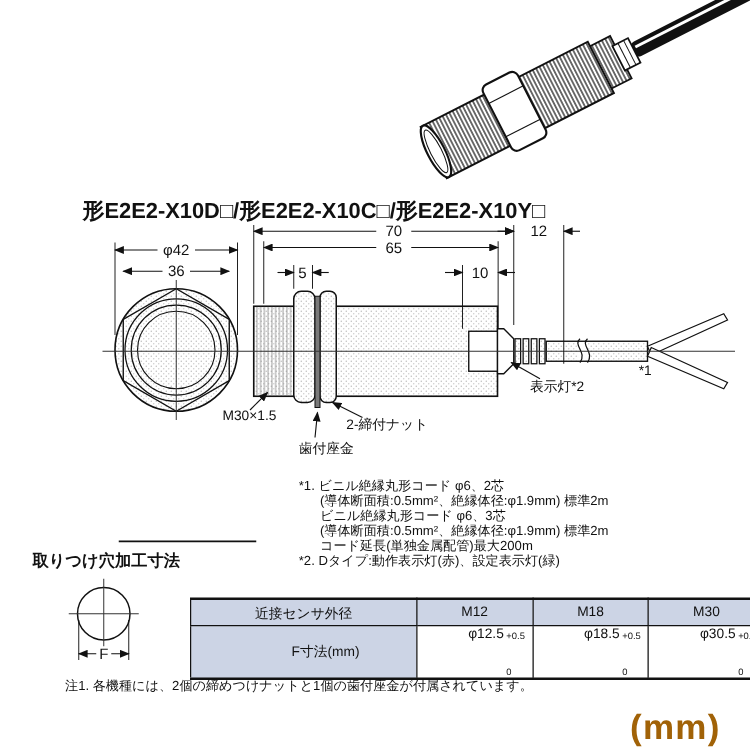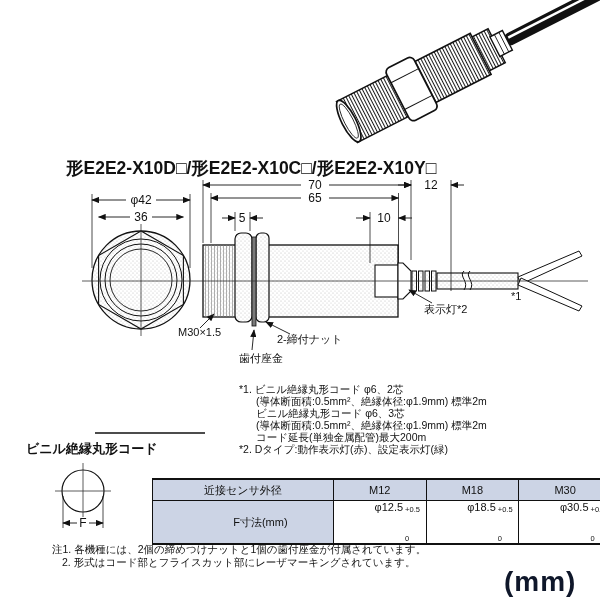--- a/index.html
+++ b/index.html
@@ -15,21 +15,21 @@
            font-size:11px;border-top:2px solid #111;border-bottom:2px solid #111;}
   .f-table td,.f-table th{border:1px solid #111;text-align:center;padding:0;font-weight:normal;}
   .f-table tr.hdr td{height:20px;background:#ccd4e5;}
   .f-table tr.data td{height:26px;background:#fff;padding-left:35px;}
   .f-table tr.data td.rowlabel{background:#ccd4e5;}
   .tol{display:inline-flex;flex-direction:column;font-size:7.5px;line-height:1.15;vertical-align:-1px;
        margin-left:2px;text-align:left;gap:20px;}
   .tol i{font-style:normal;}
   .footnotes{position:absolute;left:52px;top:543px;font-size:10.5px;line-height:12.5px;white-space:nowrap;}
   .footnotes .ind2{padding-left:10px;}
-  .unit{position:absolute;left:504px;top:566px;font-size:28px;font-weight:bold;color:#0f172a;letter-spacing:1px;}
+  .unit{position:absolute;left:504px;top:566px;font-size:28px;font-weight:bold;color:#a16207;letter-spacing:1px;}
   text{font-family:"Liberation Sans","DejaVu Sans",sans-serif;fill:#111;}
   .dimtxt{font-size:12px;}
   .lbltxt{font-size:11px;}
 </style>
 </head>
 <body>
 
 <div class="page">
 
   <svg width="600" height="600" viewBox="0 0 600 600">
@@ -175,21 +175,21 @@
 
   <div class="notes">
     <div class="nline">*1. ビニル絶縁丸形コード φ6、2芯</div>
     <div class="nline ind">(導体断面積:0.5mm²、絶縁体径:φ1.9mm) 標準2m</div>
     <div class="nline ind">ビニル絶縁丸形コード φ6、3芯</div>
     <div class="nline ind">(導体断面積:0.5mm²、絶縁体径:φ1.9mm) 標準2m</div>
     <div class="nline ind">コード延長(単独金属配管)最大200m</div>
     <div class="nline">*2. Dタイプ:動作表示灯(赤)、設定表示灯(緑)</div>
   </div>
 
-  <h2 class="mount-heading">ビニル絶縁丸形コード</h2>
+  <h2 class="mount-heading">取りつけ穴加工寸法</h2>
 
   <table class="f-table">
     <colgroup>
         <col style="width:39.4%">
         <col style="width:20.2%">
         <col style="width:20.2%">
         <col style="width:20.2%">
       </colgroup>
     <tbody>
         <tr class="hdr">
@@ -217,17 +217,16 @@
               <i>+0.5</i>
               <i>0</i>
             </span>
       </td>
     </tr>
   </tbody>
     </table>
 
   <div class="footnotes">
     <div>注1. 各機種には、2個の締めつけナットと1個の歯付座金が付属されています。</div>
-    <div class="ind2">2. 形式はコード部とフライスカット部にレーザマーキングされています。</div>
   </div>
 
   <div class="unit">(mm)</div>
 </div>
 
 </body></html>

